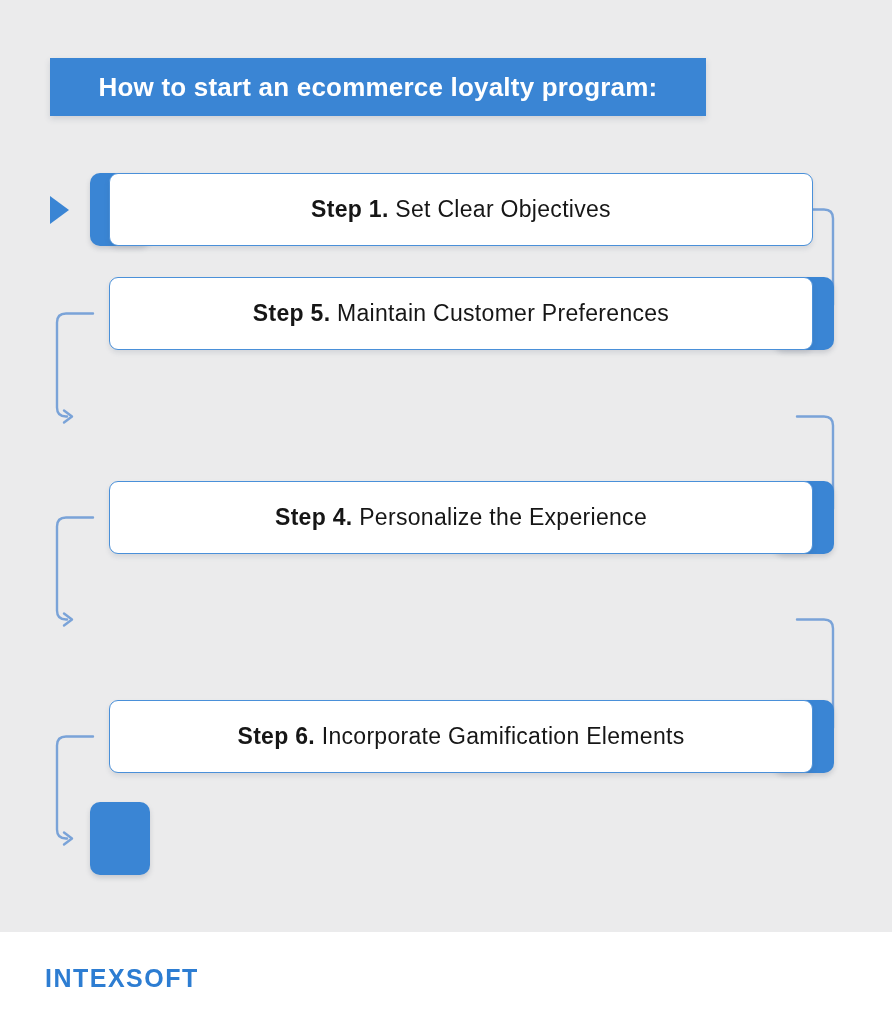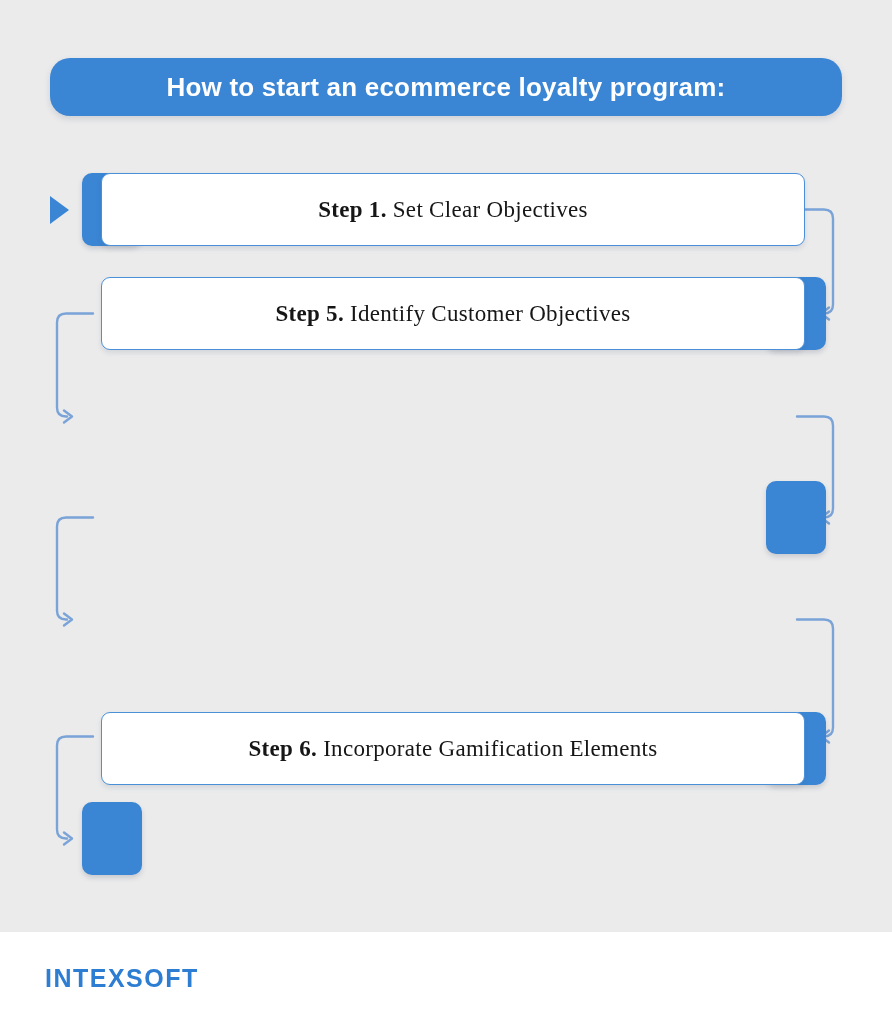--- a/index.html
+++ b/index.html
@@ -19,23 +19,23 @@
   }
   .canvas{
     position:relative;
     width:892px;height:1024px;
     margin:0 auto;
     background:var(--background);
     overflow:hidden;
   }
   
   .header-banner{
-    position:absolute;left:50px;top:58px;width:792px;height:58px;
+    position:absolute;left:50px;top:58px;width:656px;height:58px;
     background:var(--accent-blue);
-    border-radius:20px;
+    border-radius:0;
     display:flex;align-items:center;justify-content:center;
     box-shadow:0 3px 6px rgba(80,90,110,0.18);
   }
   .header-banner span{
     color:var(--header-text);
     font-size:26px;font-weight:bold;letter-spacing:0.2px;
   }
   
   .start-triangle{
     position:absolute;left:50px;top:196px;
@@ -51,24 +51,24 @@
   }
   .connectors path{
     fill:none;
     stroke:var(--connector-blue);
     stroke-width:2.4;
     stroke-linecap:round;
     stroke-linejoin:round;
   }
   
   .step-row{
-    position:absolute;left:8px;width:743px;height:73px;font-family:Liberation Serif, serif;
+    position:absolute;left:16px;width:743px;height:73px;
   }
   .row-1{top:173px;} .row-2{top:277px;} .row-3{top:380px;}
-  .row-4{top:481px;} .row-5{top:583px;} .row-6{top:700px;margin-top:12px;} .row-7{top:802px;}
+  .row-4{top:481px;} .row-5{top:583px;} .row-6{top:700px;} .row-7{top:802px;}
   .step-tab{
     position:absolute;top:0;height:73px;width:60px;
     background:var(--accent-blue);
     border-radius:10px;
     box-shadow:0 3px 5px rgba(80,90,110,0.22);
   }
   .tab-left .step-tab{left:74px;}
   .tab-right .step-tab{left:758px;}
   .step-card{
     position:absolute;left:93px;top:0;width:704px;height:73px;
@@ -129,27 +129,30 @@
   <div class="step-row row-1 tab-left">
     <div class="step-tab"></div>
     <div class="step-card">
       <span class="txt"><span class="lbl">Step 1.</span> <span>Set Clear Objectives</span></span>
     </div>
   </div>
 
   <div class="step-row row-2 tab-right">
     <div class="step-tab"></div>
     <div class="step-card">
-      <span class="txt"><span class="lbl">Step 5.</span> <span>Identify Customer Objectives</span></span>
+      <span class="txt"><span class="lbl">Step 5.</span> <span>Maintain Customer Preferences</span></span>
     </div>
   </div>
 
 
   <div class="step-row row-4 tab-right">
     <div class="step-tab"></div>
+    <div class="step-card">
+      <span class="txt"><span class="lbl">Step 4.</span> <span>Personalize the Experience</span></span>
+    </div>
   </div>
 
 
   <div class="step-row row-6 tab-right">
     <div class="step-tab"></div>
     <div class="step-card">
       <span class="txt"><span class="lbl">Step 6.</span> <span>Incorporate Gamification Elements</span></span>
     </div>
   </div>
 

